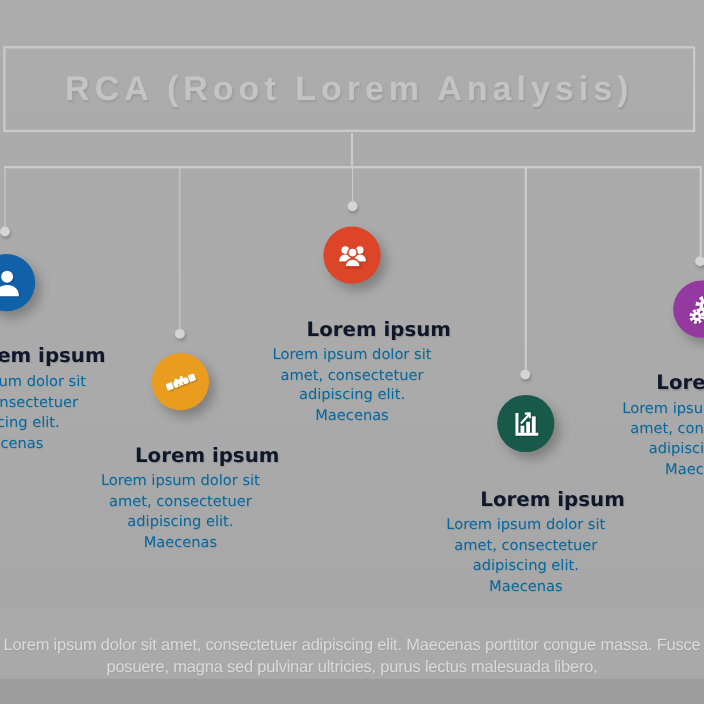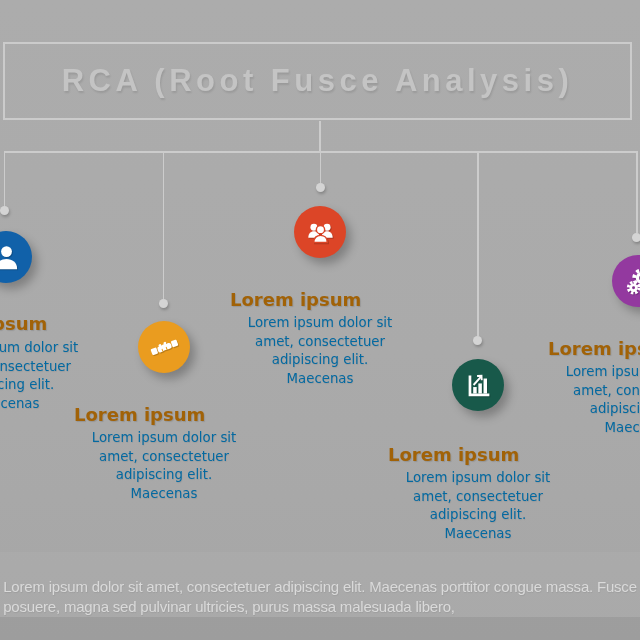--- a/index.html
+++ b/index.html
@@ -31,44 +31,44 @@
     width:52px;height:52px;border-radius:50%;
     display:flex;align-items:center;justify-content:center;
     box-shadow:5px 6px 10px rgba(0,0,0,0.25);
   }
   .circle svg{width:31px;height:31px;filter:drop-shadow(1.5px 1.5px 0.5px rgba(0,0,0,0.20));}
   .circle svg .wf{fill:#ffffff;}
   .circle svg .ws{stroke:#ffffff;fill:none;}
   .circle svg .oc{stroke:var(--cc);}
   
   .heading{
-    width:180px;text-align:left;font-weight:bold;font-size:18px;color:#a16207;
+    width:180px;text-align:right;font-weight:bold;font-size:18px;color:#0f172a;
     text-shadow:1px 1px 1px rgba(0,0,0,0.12);white-space:nowrap;
   }
   .body-text{
     width:200px;text-align:center;font-size:13.3px;line-height:18.7px;color:#0369a1;
     text-shadow:0.5px 1px 1px rgba(0,0,0,0.08);
   }
   .body-text div{white-space:nowrap;}
   
   .band{left:0;top:552px;width:640px;height:65px;background:rgba(255,255,255,0.045);}
   .bottom-strip{left:0;top:617px;width:640px;height:23px;background:rgba(0,0,0,0.05);}
   .footer{
     top:577px;left:320px;transform:translateX(-50%);
     font-family:"Liberation Sans",sans-serif;font-size:15px;letter-spacing:-0.2px;
-    line-height:19.5px;color:#dadada;
+    line-height:19.5px;color:#dadada;text-align:center;
     text-shadow:0.5px 1px 1px rgba(0,0,0,0.08);
   }
   .footer div{white-space:nowrap;}
 </style>
 </head>
 <body>
 
 <div class="abs title-box">
-  <div class="title-text">RCA (Root Fusce Analysis)</div>
+  <div class="title-text">RCA (Root Lorem Analysis)</div>
 </div>
 
 <div class="abs vline" style="left:319px;top:121px;height:30px;"></div>
 <div class="abs hline" style="left:4px;top:151px;width:633px;"></div>
 
 <div class="abs vline" style="left:3.5px;top:151px;height:55px;"></div>
 <div class="abs vline" style="left:162.5px;top:151px;height:148px;"></div>
 <div class="abs vline" style="left:319.5px;top:151px;height:32px;"></div>
 <div class="abs vline" style="left:477px;top:151px;height:185px;"></div>
 <div class="abs vline" style="left:636px;top:151px;height:82px;"></div>
@@ -165,14 +165,14 @@
     <div>Lorem ipsum dolor sit</div>
     <div>amet, consectetuer</div>
     <div>adipiscing elit.</div>
     <div>Maecenas</div>
   </div>
 
 <div class="abs band"></div>
 <div class="abs bottom-strip"></div>
 <div class="abs footer">
     <div>Lorem ipsum dolor sit amet, consectetuer adipiscing elit. Maecenas porttitor congue massa. Fusce</div>
-    <div>posuere, magna sed pulvinar ultricies, purus massa malesuada libero,</div>
+    <div>posuere, magna sed pulvinar ultricies, purus lectus malesuada libero,</div>
   </div>
 
 </body></html>

